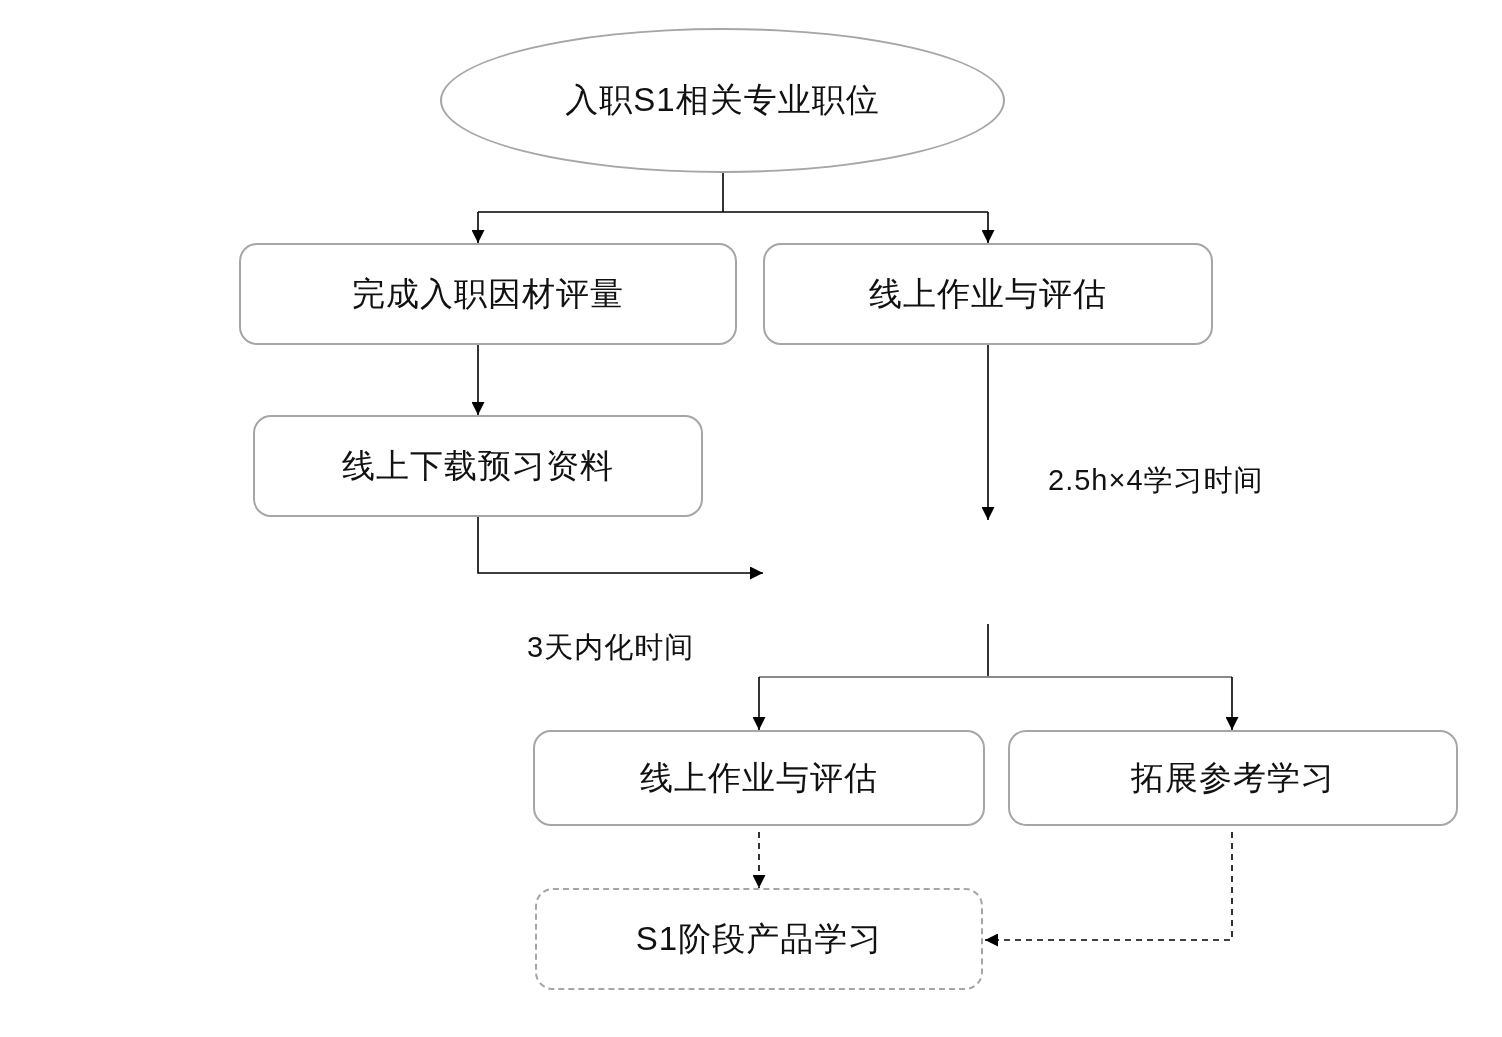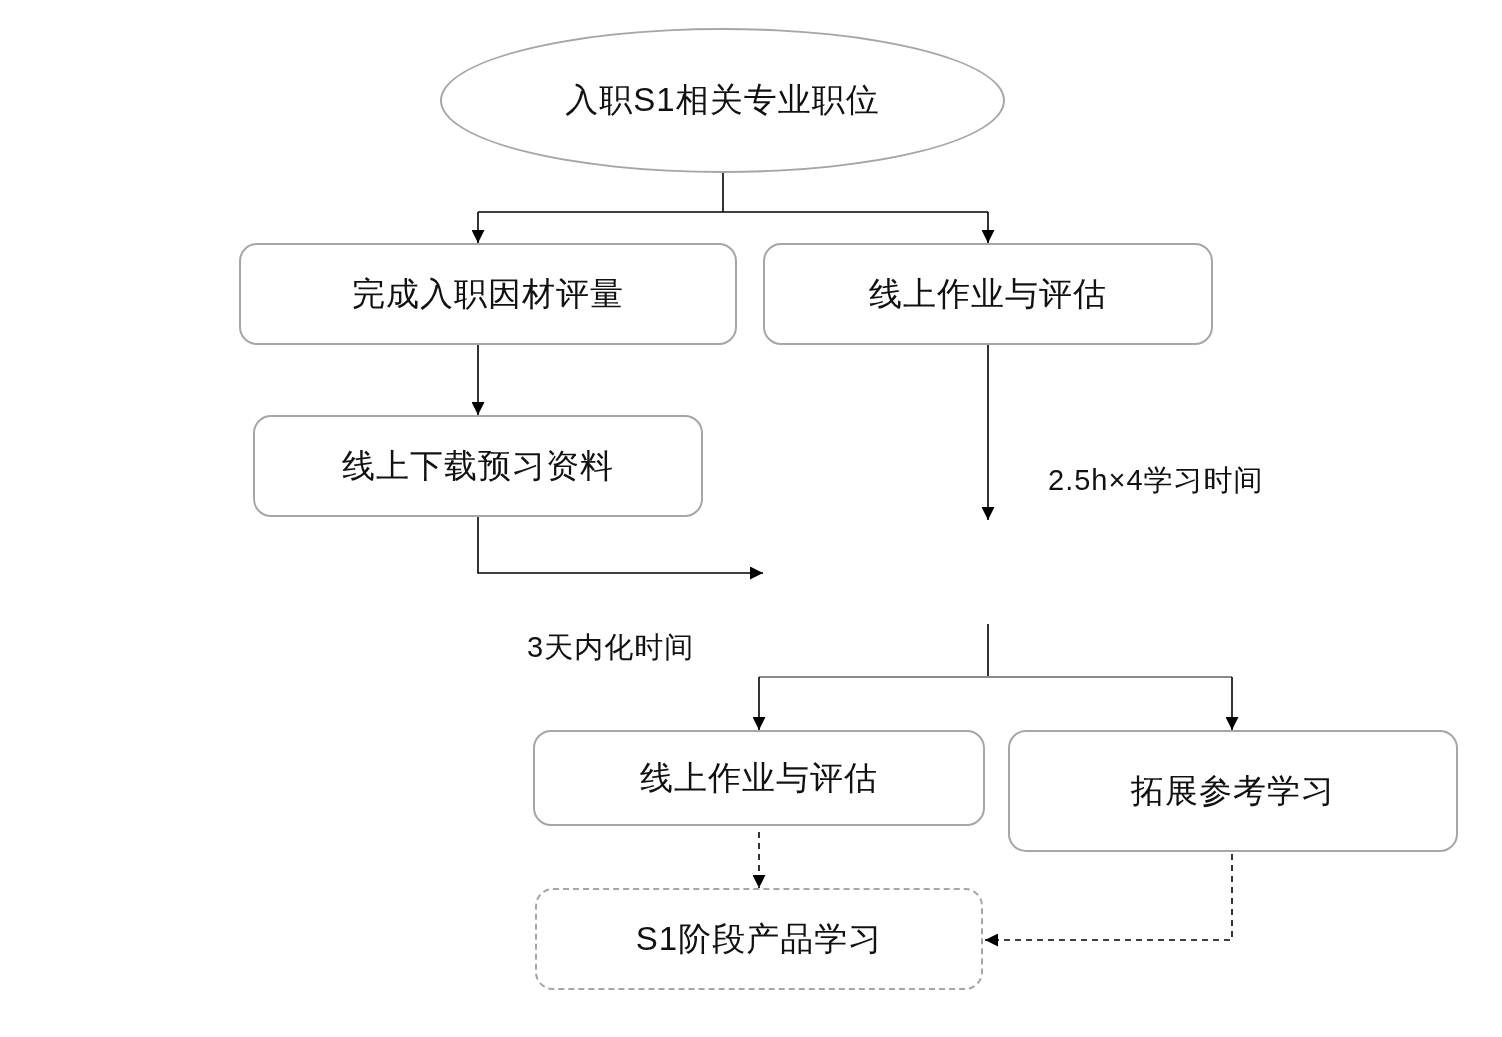--- a/index.html
+++ b/index.html
@@ -92,21 +92,21 @@
 
   <div class="node" style="left:253px;top:415px;width:450px;height:102px">
     <span>线上下载预习资料</span>
   </div>
 
 
   <div class="node" style="left:533px;top:730px;width:452px;height:96px">
     <span>线上作业与评估</span>
   </div>
 
-  <div class="node" style="left:1008px;top:730px;width:450px;height:122px">
+  <div class="node" style="left:1008px;top:730px;width:450px;height:96px">
     <span>拓展参考学习</span>
   </div>
 
   <div class="node dashed" style="left:535px;top:888px;width:448px;height:102px">
     <span>S1阶段产品学习</span>
   </div>
 
   <div class="annotation" style="left:1048px;top:461px">2.5h×4学习时间</div>
 
   <div class="annotation" style="left:527px;top:628px">3天内化时间</div>

